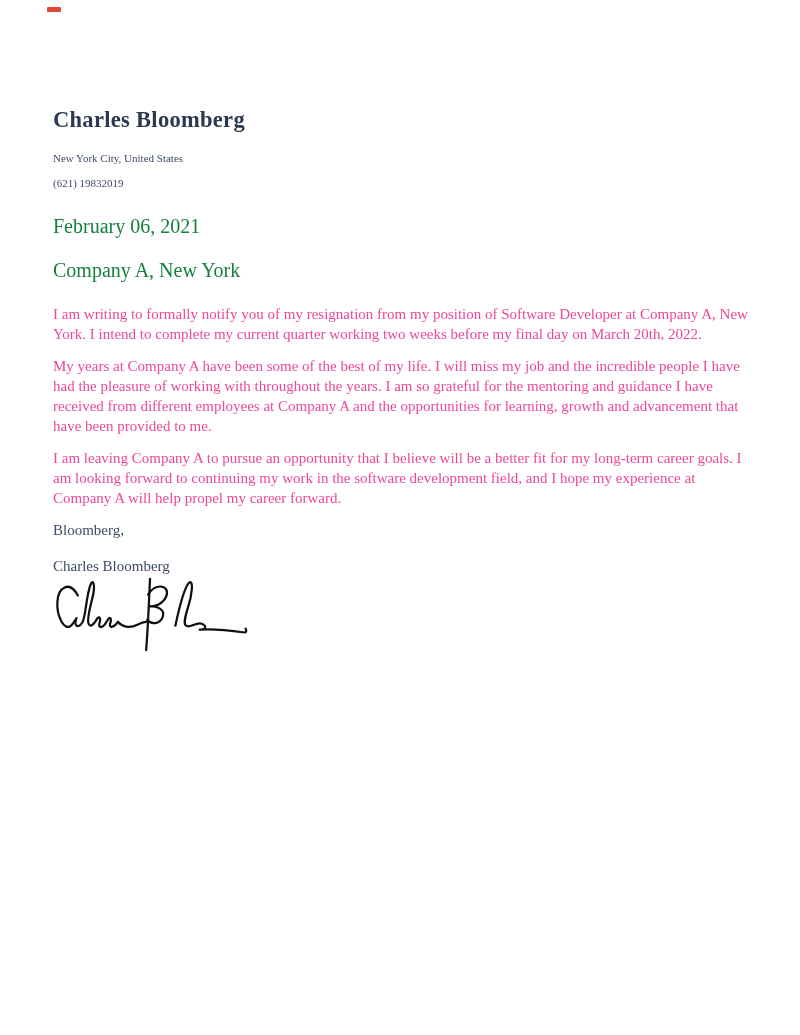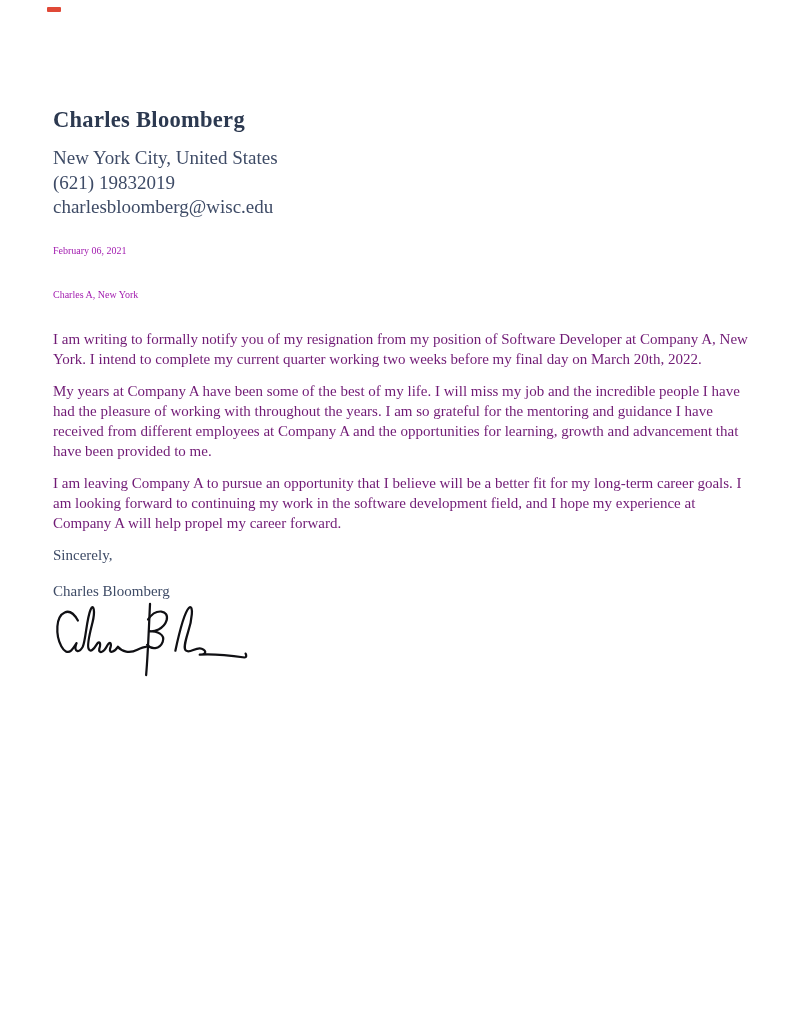--- a/index.html
+++ b/index.html
@@ -38,38 +38,38 @@
     line-height: 27px;
     font-weight: bold;
     letter-spacing: 0.3px;
     color: #2c3950;
     margin: 0 0 13px 0;
   }
   .contact-block {
     margin: 0 0 21px 0;
   }
   .contact-line {
-    font-size: 19px;
+    font-size: 11px;
     line-height: 24.5px;
     color: #3e4b66;
   }
   .line-block {
-    font-size: 10px;
+    font-size: 20px;
     line-height: 20px;
     margin: 12px 0 24px 0;
-    color: #a21caf;
+    color: #15803d;
   }
   .line-block.salutation {
     margin-bottom: 21px;
   }
   .body-paragraph {
     font-size: 15px;
     line-height: 20px;
     margin: 0 0 12px 0;
-    color: #701a75;
+    color: #ec4899;
     max-width: 695px;
   }
   .closing-line {
     font-size: 15px;
     line-height: 20px;
     margin: 5px 0 16px 0;
     color: #3e4b66;
   }
   .signer-name {
     font-size: 15px;
@@ -98,35 +98,34 @@
 
 <div class="accent-mark"></div>
 
 <div class="page">
 
   <h1 class="sender-name">Charles Bloomberg</h1>
 
   <div class="contact-block">
     <div class="contact-line">New York City, United States</div>
     <div class="contact-line">(621) 19832019</div>
-    <div class="contact-line">charlesbloomberg@wisc.edu</div>
   </div>
 
   <div class="line-block">February 06, 2021</div>
 
-  <div class="line-block">Charles A, New York</div>
+  <div class="line-block">Company A, New York</div>
 
 
   <div>
     <p class="body-paragraph">I am writing to formally notify you of my resignation from my position of Software Developer at Company A, New York. I intend to complete my current quarter working two weeks before my final day on March 20th, 2022.</p>
     <p class="body-paragraph">My years at Company A have been some of the best of my life. I will miss my job and the incredible people I have had the pleasure of working with throughout the years. I am so grateful for the mentoring and guidance I have received from different employees at Company A and the opportunities for learning, growth and advancement that have been provided to me.</p>
     <p class="body-paragraph">I am leaving Company A to pursue an opportunity that I believe will be a better fit for my long-term career goals. I am looking forward to continuing my work in the software development field, and I hope my experience at Company A will help propel my career forward.</p>
   </div>
 
-  <div class="closing-line">Sincerely,</div>
+  <div class="closing-line">Bloomberg,</div>
 
   <div class="signer-name">Charles Bloomberg</div>
 
   <div class="signature-wrap">
     <svg width="202" height="78" viewBox="0 0 200 80" xmlns="http://www.w3.org/2000/svg">
       <path class="sig-stroke" d="M25,22 C16,6 5,14 4,28 C3,43 11,59 18,53 C22,49 25,42 23,47 C21,54 26,56 30,49 C33,43 34,20 38,11 C41,4 43,12 40,24 C37,36 34,47 36,51 C38,55 41,52 44,47 C47,42 49,45 47,51 C46,56 51,56 55,48 C58,42 60,46 58,51 C57,56 62,55 66,49 C70,54 78,56 86,52 C90,50 93,49 95,49"></path>
       <path class="sig-stroke" d="M99,5 C98,25 97,55 95,78"></path>
       <path class="sig-stroke" d="M97,21 C105,9 119,11 116,22 C113,31 103,34 98,33 C106,33 115,36 112,44 C109,52 100,52 96,47"></path>
       <path class="sig-stroke" d="M125,53 C128,39 134,14 139,9 C144,5 142,22 138,34 C135,44 133,51 136,53 C140,56 146,49 152,51 C158,53 156,58 150,57 C162,56 182,58 196,60 C198,60 198,58 197,56"></path>
     </svg>

